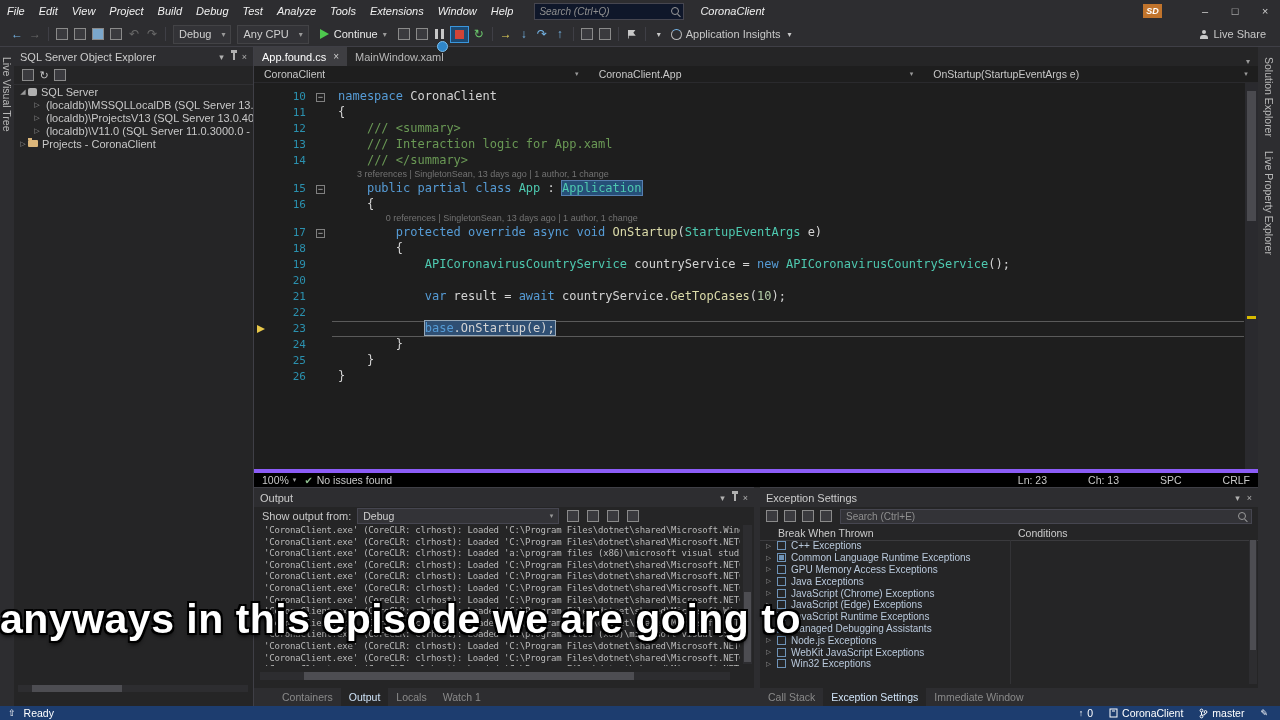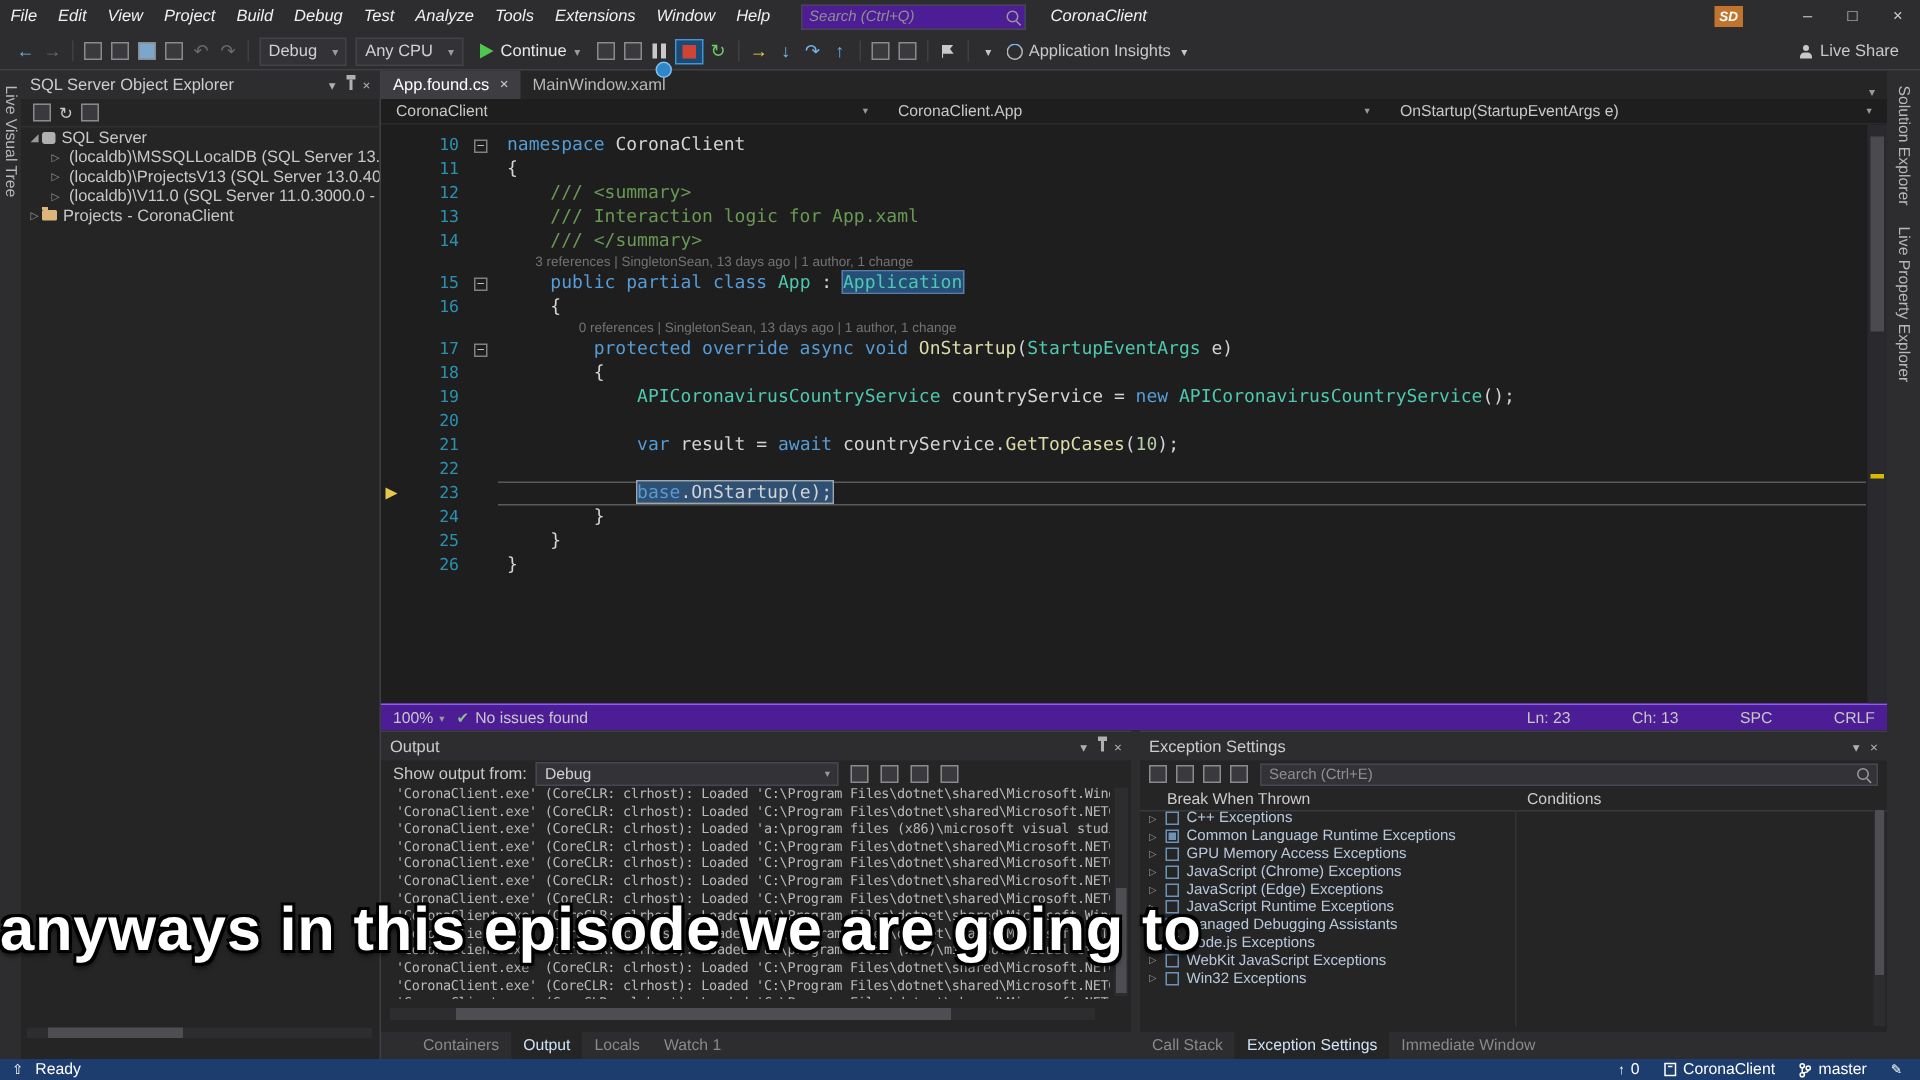--- a/index.html
+++ b/index.html
@@ -4,21 +4,21 @@
 <style>
   html,body{margin:0;padding:0;}
   body{width:1280px;height:720px;position:relative;background:#1e1e1e;overflow:hidden;
        font-family:"Liberation Sans",sans-serif;color:#cccccc;-webkit-font-smoothing:antialiased;}
   .abs{position:absolute;}
   .sep{width:1px;height:14px;background:#3f3f46;margin:0 4px;flex:none;}
 
   
   #menubar{left:0;top:0;width:1280px;height:22px;background:#2d2d30;display:flex;align-items:center;z-index:10;font-style:italic;}
   .menu-item{font-size:11px;color:#f0f0f0;padding:0 7px;line-height:22px;cursor:default;}
-  #global-search{width:140px;height:15px;background:#4c1d95;border:1px solid #464650;display:flex;align-items:center;
+  #global-search{width:140px;height:15px;background:#0f172a;border:1px solid #464650;display:flex;align-items:center;
      padding:0 4px;margin-left:14px;justify-content:flex-end;}
   .sb-text{font-size:10px;color:#8f8f8f;flex:1;white-space:nowrap;overflow:hidden;}
   .mag{width:6px;height:6px;border:1px solid #9a9a9a;border-radius:50%;position:relative;flex:none;}
   .mag::after{content:'';position:absolute;width:4px;height:1px;background:#9a9a9a;transform:rotate(45deg);right:-3px;bottom:-2px;}
   #proj-label{font-size:11px;color:#f0f0f0;margin-left:16px;}
   #mb-right{margin-left:auto;display:flex;align-items:center;height:22px;}
   #acct-badge{width:19px;height:14px;background:#c1742c;color:#fff;font-size:9px;font-weight:bold;
      display:flex;align-items:center;justify-content:center;margin-right:28px;}
   .winbtn{width:30px;height:22px;display:flex;align-items:center;justify-content:center;font-size:11px;color:#d0d0d0;}
 
@@ -99,21 +99,21 @@
   .ct{flex:1;white-space:pre;font:12px/15px "DejaVu Sans Mono",monospace;color:#d4d4d4;padding-left:6px;box-sizing:border-box;height:16px;}
   .code-line.active .ct{border-top:1px solid #5a5a5a;border-bottom:1px solid #5a5a5a;line-height:13px;}
   .lens-row{height:12px;font-size:9px;color:#737373;white-space:nowrap;}
   .tk-k{color:#569cd6;}.tk-t{color:#4ec9b0;}.tk-m{color:#dcdcaa;}.tk-p{color:#d4d4d4;}
   .tk-c{color:#6a9955;}.tk-n{color:#b5cea8;}
   .tk-sel{background:#264f78;outline:1px solid #567fb0;}
   .stmt-box{background:#2f4f73;outline:1px solid #96a8b8;}
   #ed-vscroll{position:absolute;right:0;top:0;bottom:0;width:13px;background:#2a2a2e;}
   #ed-vscroll .thumb{position:absolute;left:2px;top:8px;width:9px;height:130px;background:#4a4a4f;}
   #ed-vscroll .mark{position:absolute;left:2px;top:233px;width:9px;height:3px;background:#d7ba00;}
-  #ed-status{height:18px;background:#4c1d95;border-top:1px solid #8b5cf6;display:flex;align-items:center;
+  #ed-status{height:18px;background:#000000;border-top:4px solid #8b5cf6;display:flex;align-items:center;
      padding:0 8px;font-size:10.5px;color:#c8c8c8;flex:none;box-sizing:border-box;}
   #ed-status .chev{font-size:7px;color:#9a9a9a;margin:0 8px 0 4px;}
   #ed-status .chk{color:#8fbf8f;font-size:10px;margin-right:4px;}
   #ed-status-right{margin-left:auto;display:flex;gap:41px;}
 
   
   #output-panel{left:254px;top:487px;width:500px;height:201px;background:#252526;box-sizing:border-box;border-top:1px solid #3f3f46;}
   #output-controls{height:18px;display:flex;align-items:center;padding:0 8px;font-size:11px;color:#c8c8c8;}
   #output-src{width:190px;height:14px;background:#333337;border:1px solid #464650;display:flex;align-items:center;
      font-size:10.5px;color:#d0d0d0;padding:0 5px;margin-left:6px;}
@@ -571,20 +571,25 @@
         <span>Common Language Runtime Exceptions</span>
       </div>
       <div class="exc-row">
         <span class="exc-exp">▷</span>
         <span class="exc-cb"></span>
         <span>GPU Memory Access Exceptions</span>
       </div>
       <div class="exc-row">
         <span class="exc-exp">▷</span>
         <span class="exc-cb"></span>
+        <span>Java Exceptions</span>
+      </div>
+      <div class="exc-row">
+        <span class="exc-exp">▷</span>
+        <span class="exc-cb"></span>
         <span>JavaScript (Chrome) Exceptions</span>
       </div>
       <div class="exc-row">
         <span class="exc-exp">▷</span>
         <span class="exc-cb"></span>
         <span>JavaScript (Edge) Exceptions</span>
       </div>
       <div class="exc-row">
         <span class="exc-exp">▷</span>
         <span class="exc-cb"></span>

